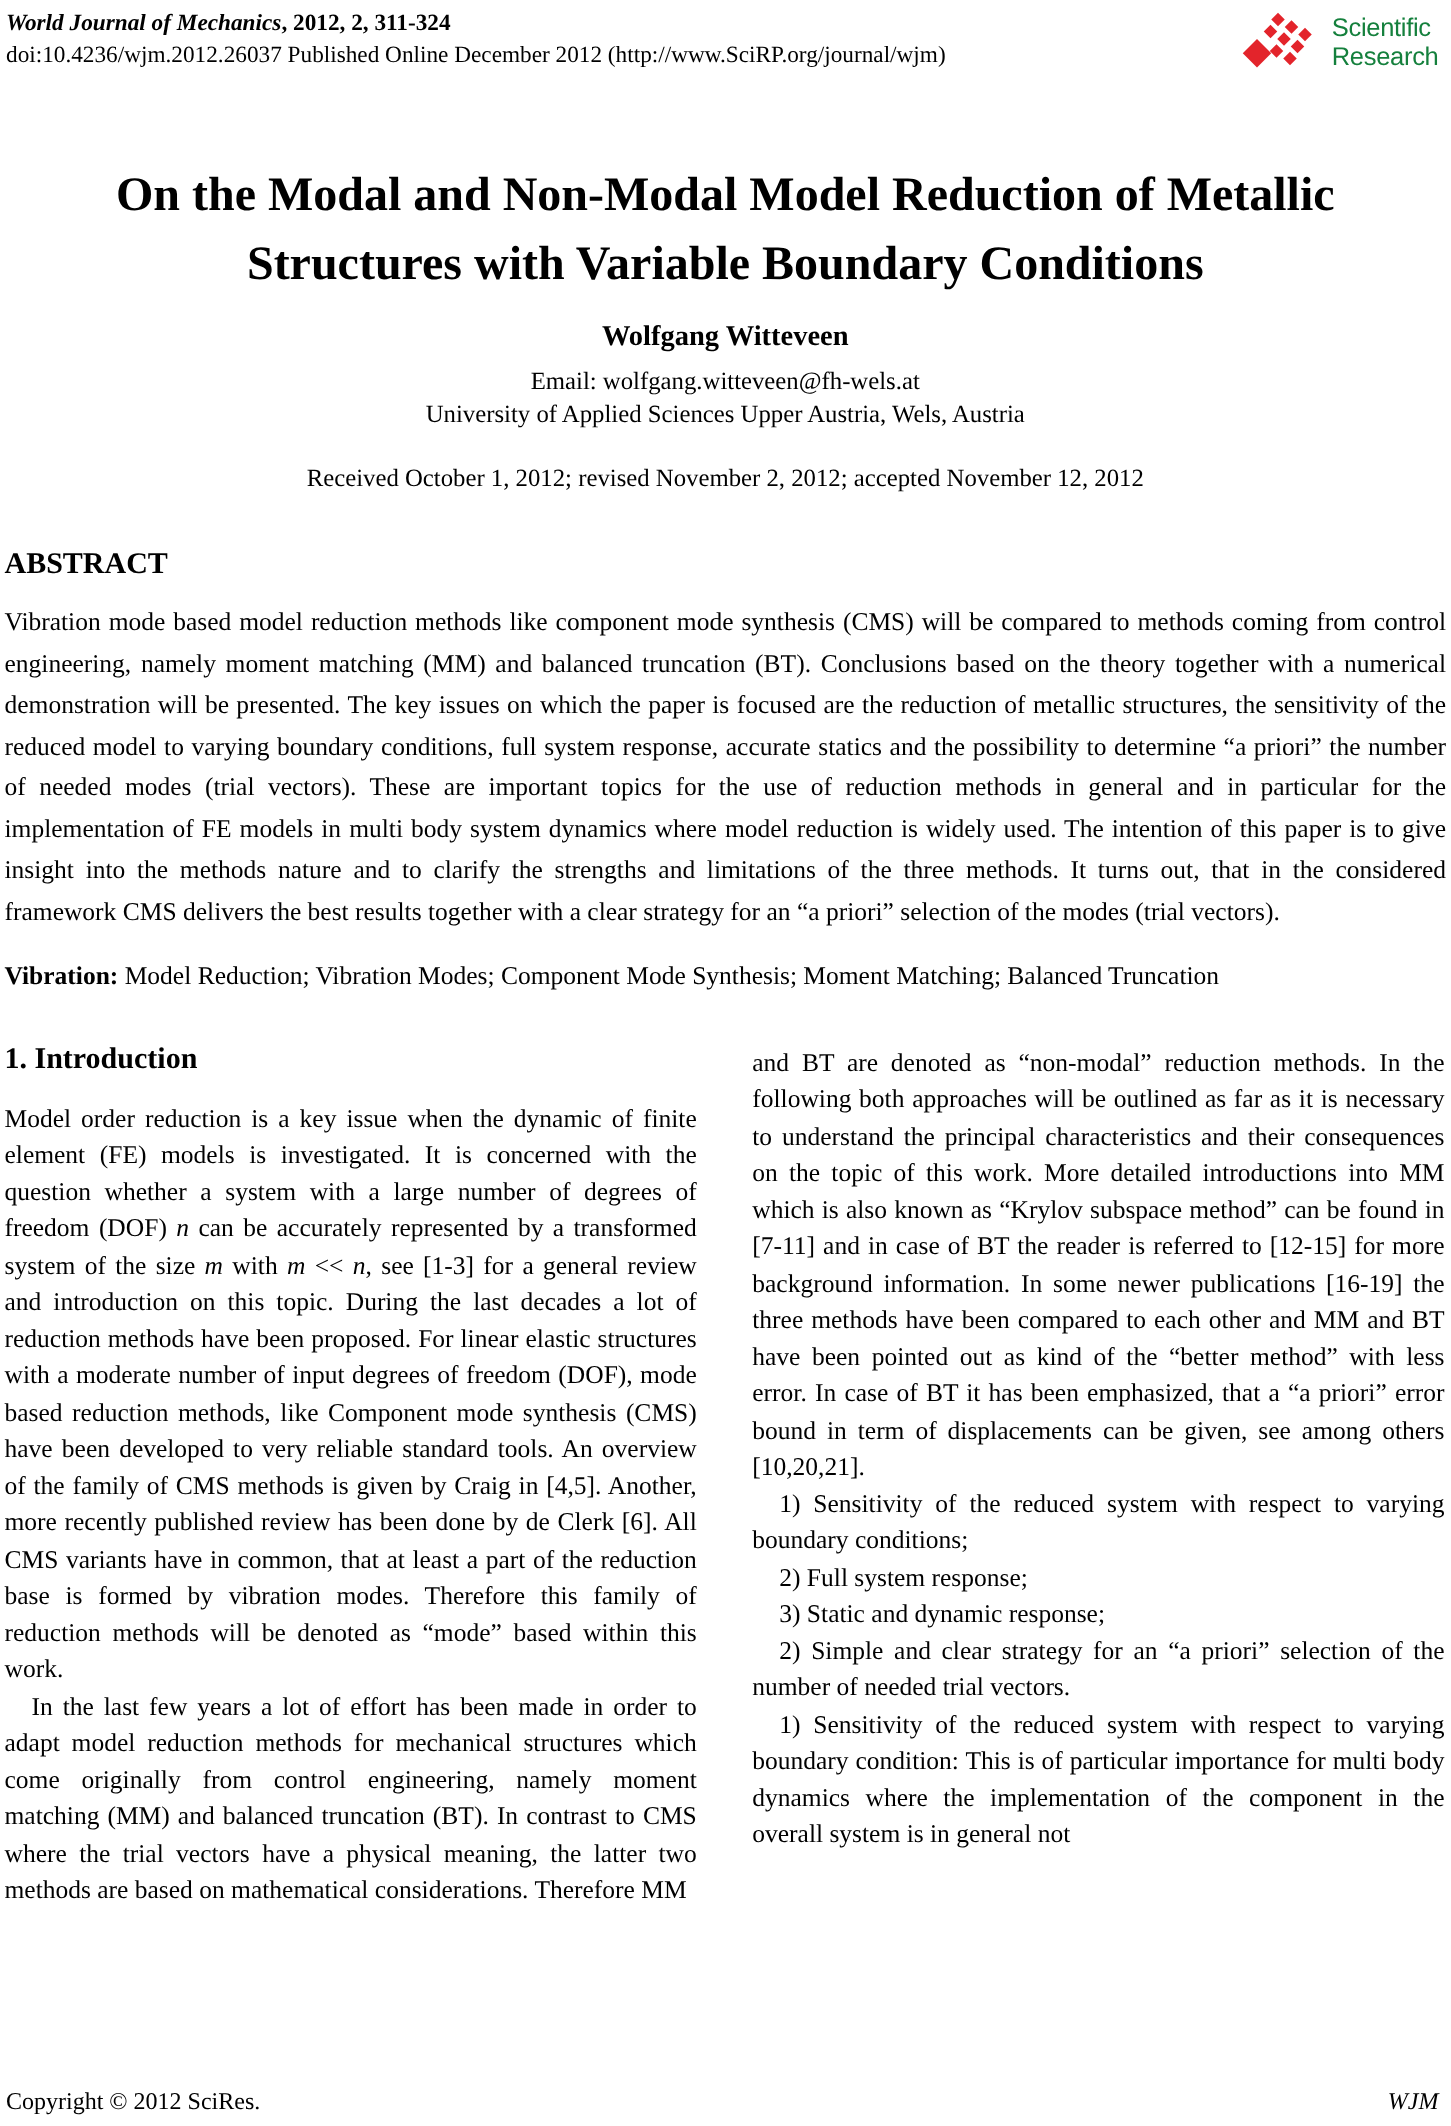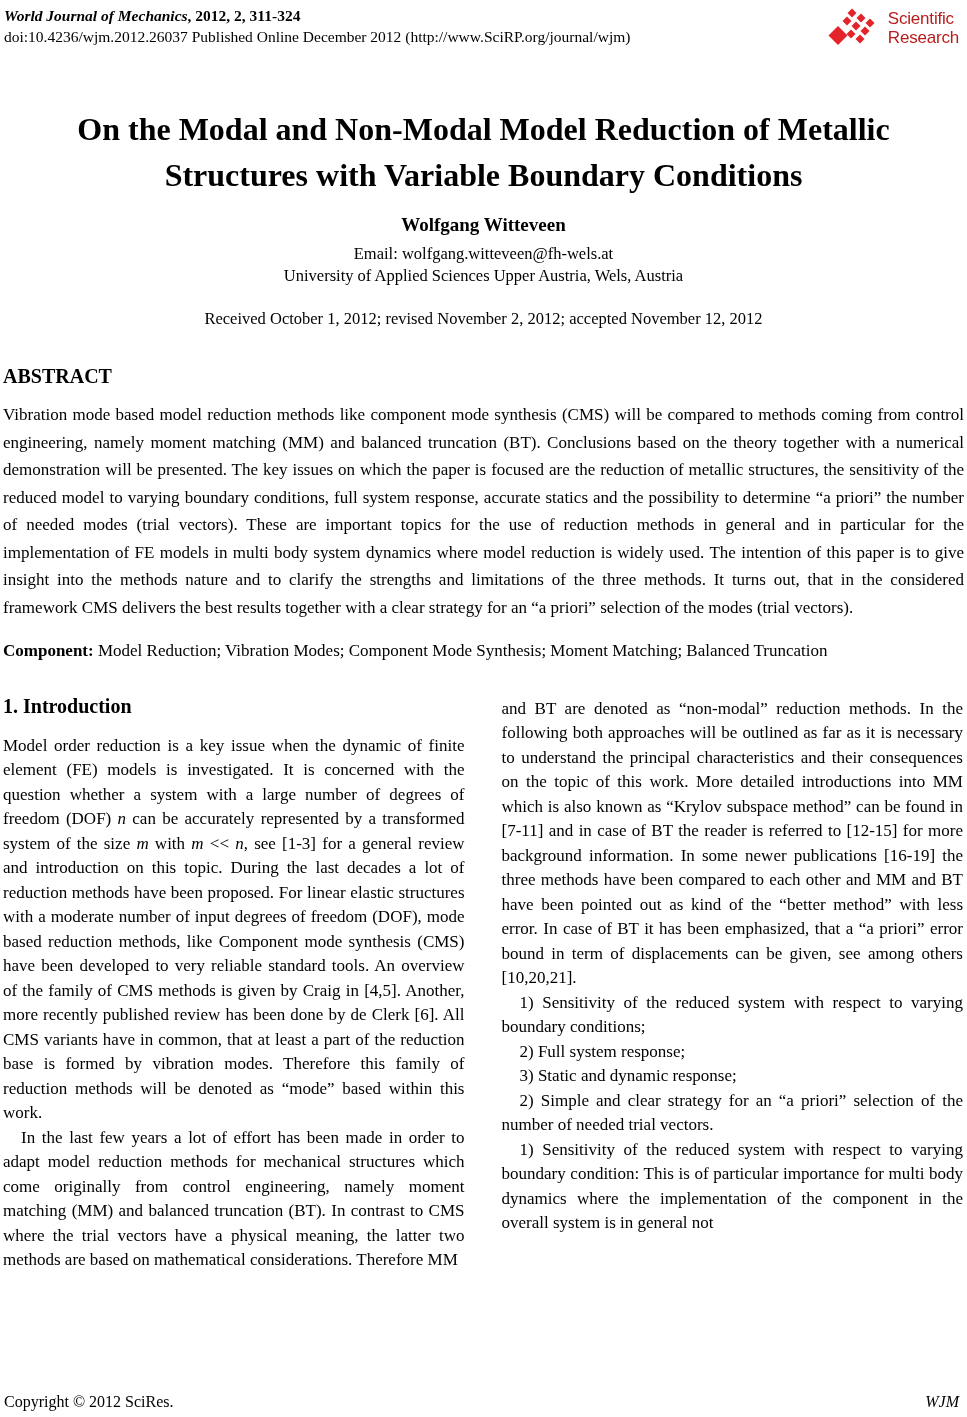--- a/index.html
+++ b/index.html
@@ -10,21 +10,21 @@
     font-family:"Liberation Serif", serif;
     overflow:hidden;
   }
   .run-b  { font-weight:700; }
   .run-i  { font-style:italic; }
   .run-bi { font-weight:700; font-style:italic; }
 
   header { display:flex; justify-content:space-between; align-items:flex-start; padding:5px 8px 0 4px; }
   .header-left { font-size:15.5px; line-height:21px; }
   .logo { display:flex; align-items:flex-start; gap:2px; margin-top:1px; }
-  .logo-text { font-family:"Liberation Sans", sans-serif; font-size:17px; line-height:19px; color:#b91c1c; letter-spacing:-0.2px; margin-top:3px; }
+  .logo-text { font-family:"Liberation Sans", sans-serif; font-size:17px; line-height:19px; color:#15803d; letter-spacing:-0.2px; margin-top:3px; }
 
   h1.title {
     margin:50px auto 0; max-width:940px;
     text-align:center; font-size:32px; line-height:46px; font-weight:700;
   }
   .author-block { text-align:center; margin-top:16px; font-size:16.5px; line-height:22px; }
   .author-name  { font-size:19px; font-weight:700; margin-bottom:7px; }
   .received { text-align:center; margin-top:22px; font-size:16.5px; }
 
   .abstract-heading { margin:36px 0 0 3px; font-size:20px; font-weight:700; }
@@ -81,21 +81,21 @@
     <div class="author-name">Wolfgang Witteveen</div>
     <div>Email: wolfgang.witteveen@fh-wels.at</div>
     <div>University of Applied Sciences Upper Austria, Wels, Austria</div>
   </div>
 
   <div class="received">Received October 1, 2012; revised November 2, 2012; accepted November 12, 2012</div>
 
   <h2 class="abstract-heading">ABSTRACT</h2>
   <p class="abstract-text">Vibration mode based model reduction methods like component mode synthesis (CMS) will be compared to methods coming from control engineering, namely moment matching (MM) and balanced truncation (BT). Conclusions based on the theory together with a numerical demonstration will be presented. The key issues on which the paper is focused are the reduction of metallic structures, the sensitivity of the reduced model to varying boundary conditions, full system response, accurate statics and the possibility to determine “a priori” the number of needed modes (trial vectors). These are important topics for the use of reduction methods in general and in particular for the implementation of FE models in multi body system dynamics where model reduction is widely used. The intention of this paper is to give insight into the methods nature and to clarify the strengths and limitations of the three methods. It turns out, that in the considered framework CMS delivers the best results together with a clear strategy for an “a priori” selection of the modes (trial vectors).</p>
 
-  <p class="keywords"><span class="run-b">Component:</span><span> Model Reduction; Vibration Modes; Component Mode Synthesis; Moment Matching; Balanced Truncation</span></p>
+  <p class="keywords"><span class="run-b">Vibration:</span><span> Model Reduction; Vibration Modes; Component Mode Synthesis; Moment Matching; Balanced Truncation</span></p>
 
   <section class="columns">
     <div class="col col-left">
       <h2 class="intro-heading">1. Introduction</h2>
       <p><span>Model order reduction is a key issue when the dynamic of finite element (FE) models is investigated. It is concerned with the question whether a system with a large number of degrees of freedom (DOF) </span><span class="run-i">n</span><span> can be accurately represented by a transformed system of the size </span><span class="run-i">m</span><span> with </span><span class="run-i">m</span><span> &lt;&lt; </span><span class="run-i">n</span><span>, see [1-3] for a general review and introduction on this topic. During the last decades a lot of reduction methods have been proposed. For linear elastic structures with a moderate number of input degrees of freedom (DOF), mode based reduction methods, like Component mode synthesis (CMS) have been developed to very reliable standard tools. An overview of the family of CMS methods is given by Craig in [4,5]. Another, more recently published review has been done by de Clerk [6]. All CMS variants have in common, that at least a part of the reduction base is formed by vibration modes. Therefore this family of reduction methods will be denoted as “mode” based within this work.</span></p>
       <p class="indent">In the last few years a lot of effort has been made in order to adapt model reduction methods for mechanical structures which come originally from control engineering, namely moment matching (MM) and balanced truncation (BT). In contrast to CMS where the trial vectors have a physical meaning, the latter two methods are based on mathematical considerations. Therefore MM</p>
     </div>
     <div class="col col-right">
       <p>and BT are denoted as “non-modal” reduction methods. In the following both approaches will be outlined as far as it is necessary to understand the principal characteristics and their consequences on the topic of this work. More detailed introductions into MM which is also known as “Krylov subspace method” can be found in [7-11] and in case of BT the reader is referred to [12-15] for more background information. In some newer publications [16-19] the three methods have been compared to each other and MM and BT have been pointed out as kind of the “better method” with less error. In case of BT it has been emphasized, that a “a priori” error bound in term of displacements can be given, see among others [10,20,21].</p>
       <p class="indent">1) Sensitivity of the reduced system with respect to varying boundary conditions;</p>

